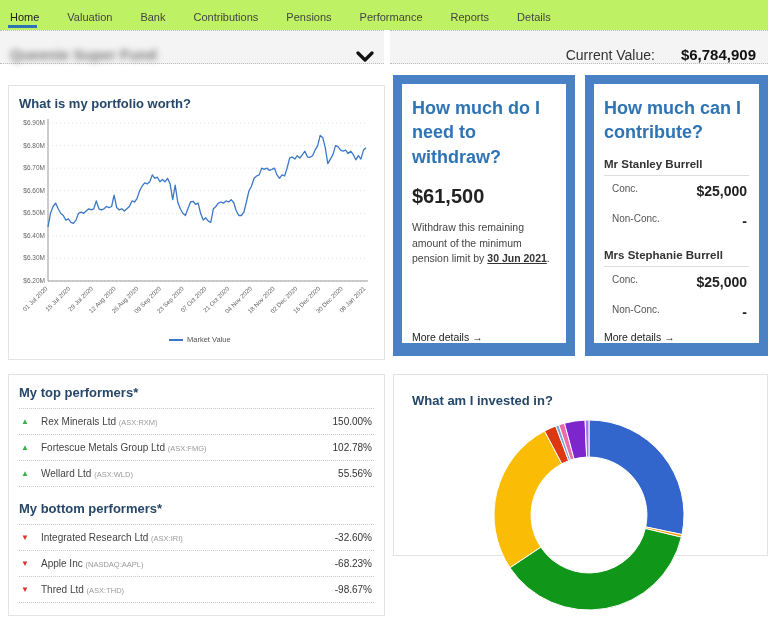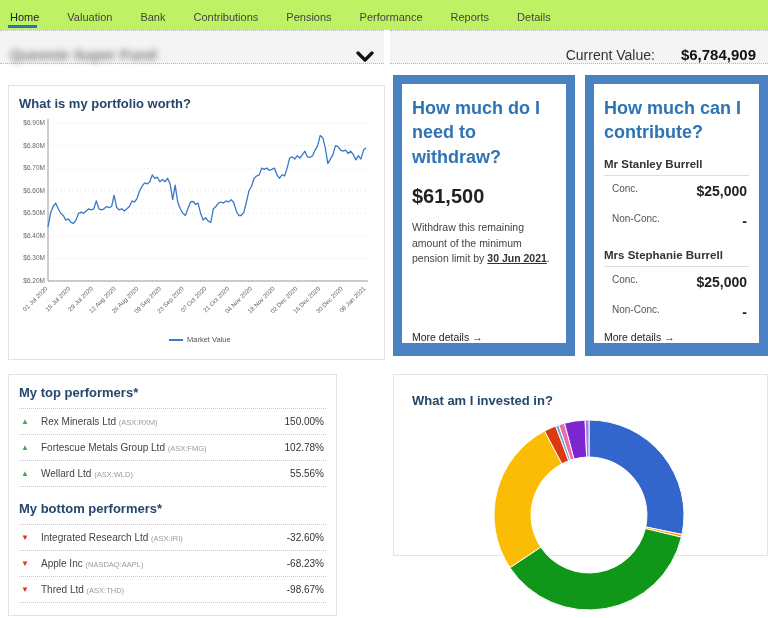--- a/index.html
+++ b/index.html
@@ -19,21 +19,21 @@
   .seg-left { width:384px; padding:0 10px; justify-content:space-between; cursor:pointer; }
   .seg-gap { width:6px; background:#fff; }
   .seg-right { flex:1; justify-content:flex-end; padding-right:12px; }
   .fund-name { font-size:15px; font-weight:bold; color:#777; filter:blur(3px); }
   .chev { width:18px; height:13px; }
   .cv-label { font-size:14px; color:#333; margin-right:26px; }
   .cv-amount { font-size:15px; font-weight:bold; color:#111; }
   
   .main { padding-left:8px; }
   .row1 { display:flex; margin-top:11px; }
-  .row2 { display:flex; margin-top:14px;gap:48px; }
+  .row2 { display:flex; margin-top:14px; }
   .panel { background:#fff; border:1px solid #e3e3e3; }
   .panel-title { font-size:13px; font-weight:bold; color:#25476a; }
   
   .p-portfolio { width:377px; height:275px; margin-top:10px; padding:10px; }
   
   .card { background:#fff; border:9px solid #4a80c4; border-bottom-width:13px; position:relative; padding:12px 10px 10px 10px; }
   .card-withdraw { width:182px; height:281px; margin-left:8px; }
   .card-contribute { width:183px; height:281px; margin-left:10px; }
   .card-title { font-size:18px; font-weight:bold; color:#2e74b5; line-height:1.35; }
   .wd-amount { font-size:20px; font-weight:bold; color:#222; margin-top:16px; }

